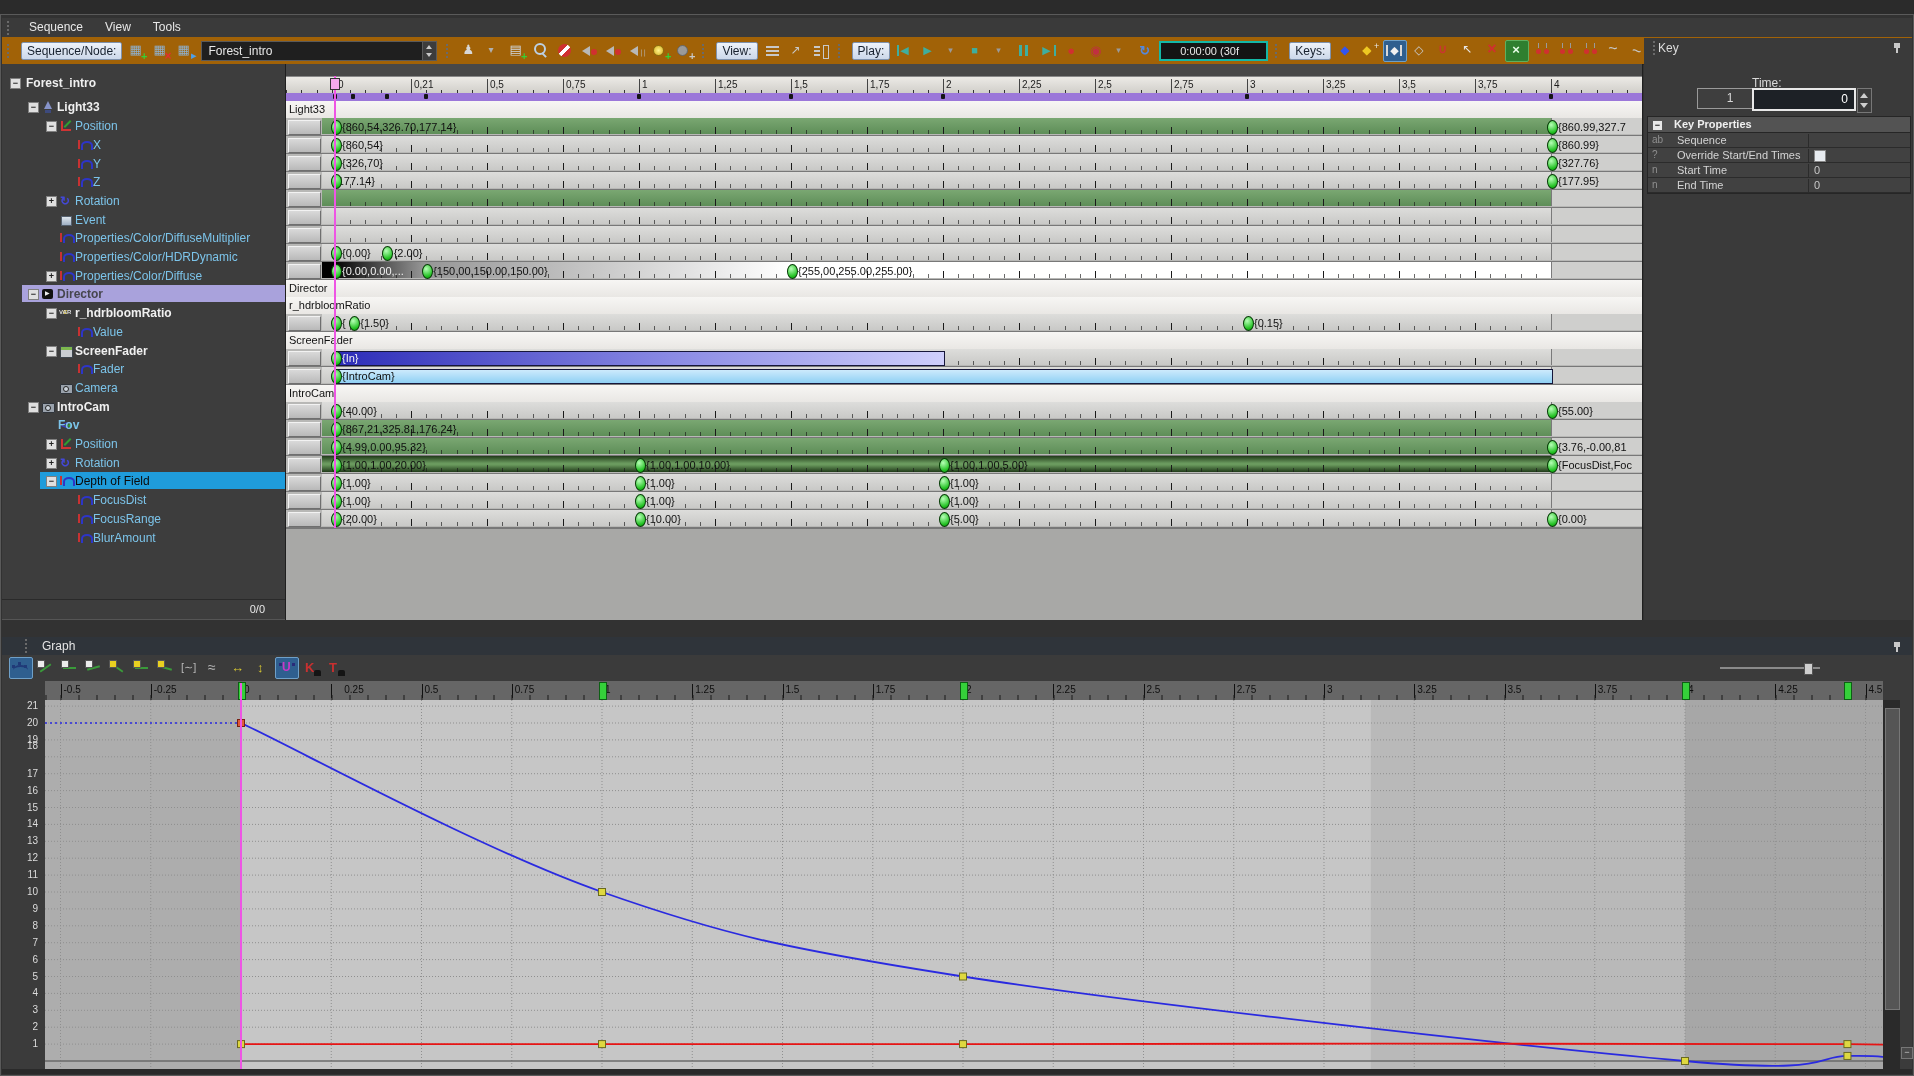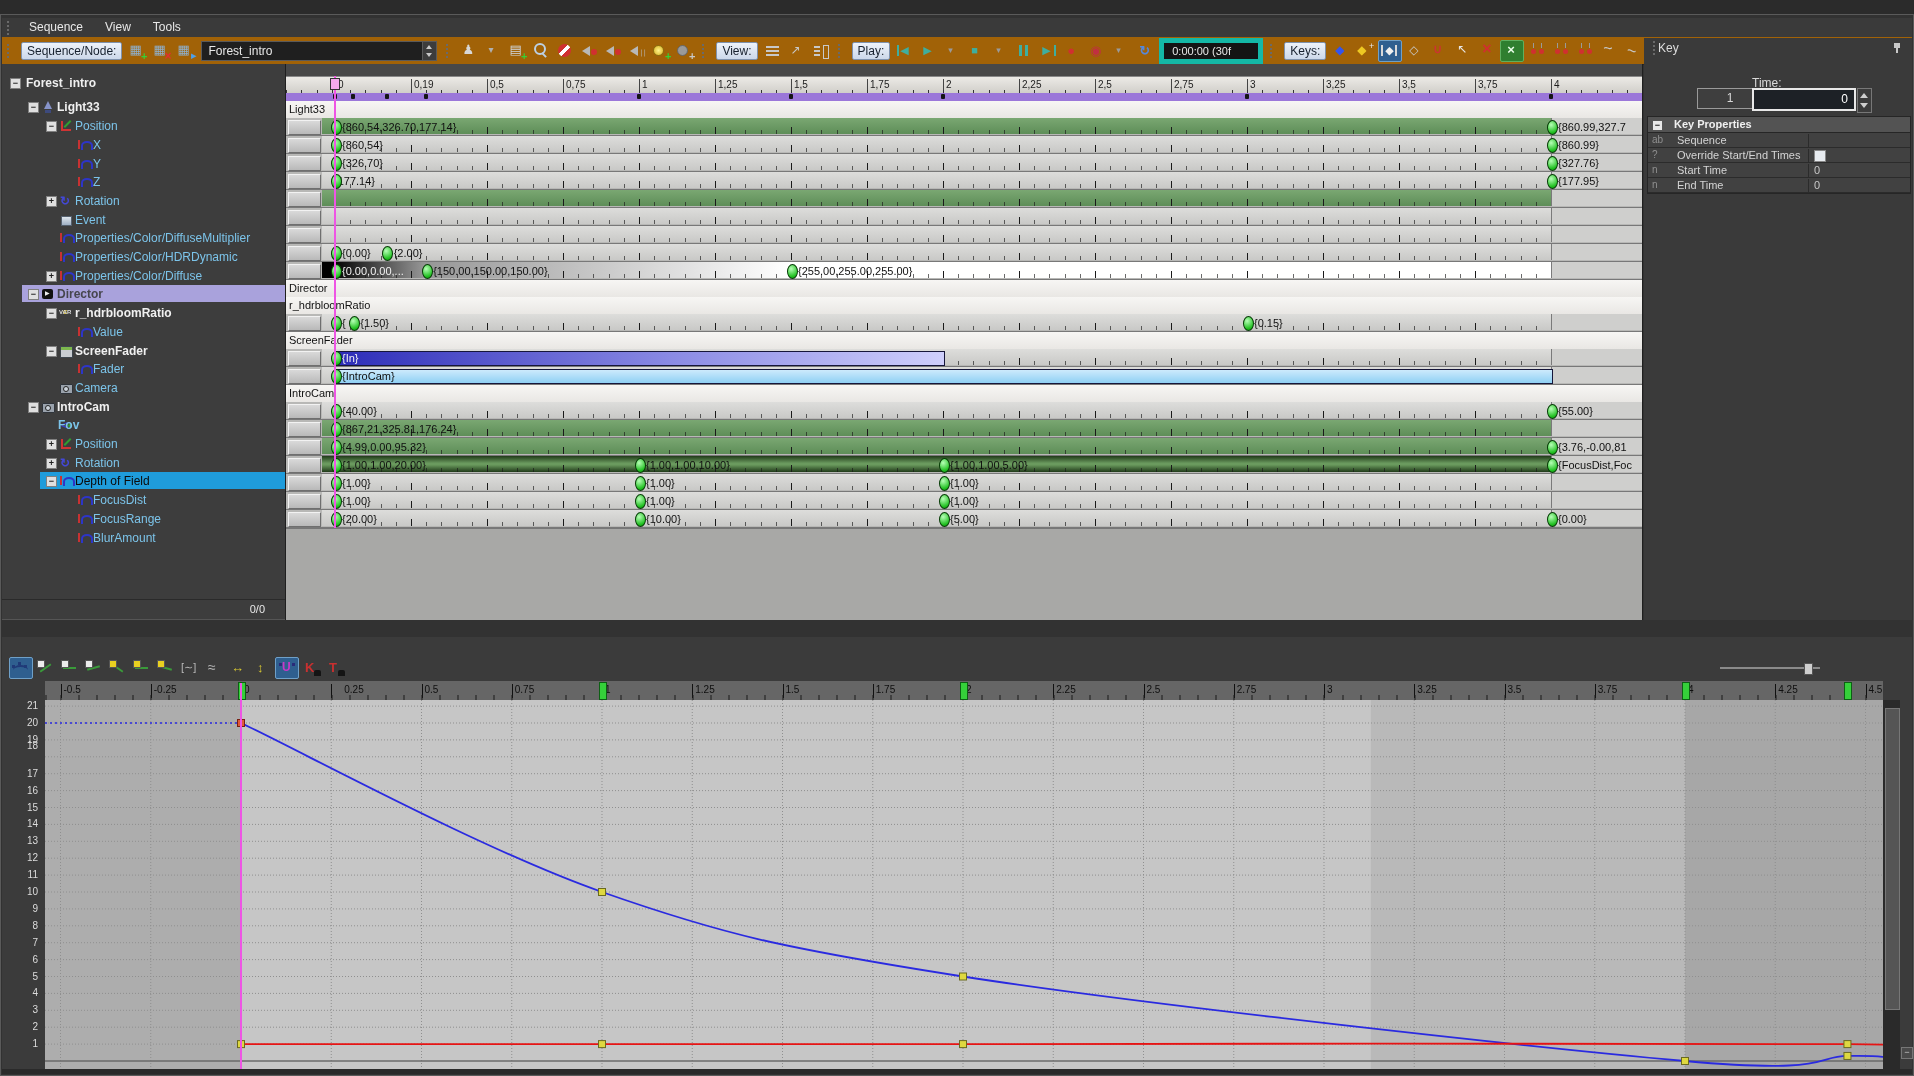--- a/index.html
+++ b/index.html
@@ -32,22 +32,22 @@
         font-size:12px;padding:1px 5px;margin:0 3px;white-space:nowrap}
   .tbtn{position:relative;width:22px;height:20px;margin:0 1px;border-radius:2px;flex:0 0 auto}
   .tbtn-active{background:#2f5f8f;border:1px solid #6fa0c8}
   .tbtn-green{background:#2f7f2f;border:1px solid #5fb05f}
   #combo{width:228px;height:18px;background:#1f1f1f;border:1px solid #5a5a5a;margin:0 4px;position:relative;
          color:#e8e8e8;font-size:12px;line-height:18px;padding-left:6px}
   .spin{position:absolute;right:0;top:0;width:13px;height:100%;background:#3c3c3c;border-left:1px solid #5a5a5a}
   .spin::before,.spin::after{content:"";position:absolute;left:3px;border-left:3px solid transparent;border-right:3px solid transparent}
   .spin::before{top:3px;border-bottom:4px solid #c8c8c8}
   .spin::after{bottom:3px;border-top:4px solid #c8c8c8}
-  #timebox{width:86px;height:16px;background:#141414;border:5px solid #14b8a6;color:#e8e8e8;font-size:11px;
-           line-height:16px;padding-left:8px;position:relative;margin:0 2px;white-space:nowrap;overflow:hidden}
+  #timebox{width:86px;height:16px;background:#141414;border:2px solid #14b8a6;color:#e8e8e8;font-size:11px;
+           line-height:16px;padding-left:19px;position:relative;margin:0 2px;white-space:nowrap;overflow:hidden}
 
   
   .tbtn::before,.tbtn::after{position:absolute}
   .ic-add-sequence::before,.ic-delete-sequence::before,.ic-edit-sequence::before{content:"▦";color:#8fb0cc;font-size:13px;left:3px;top:1px}
   .ic-add-sequence::after{content:"+";color:#35d035;font-weight:bold;font-size:11px;right:1px;bottom:-1px}
   .ic-delete-sequence::after{content:"×";color:#e03030;font-weight:bold;font-size:12px;right:1px;bottom:-2px}
   .ic-edit-sequence::after{content:"▸";color:#4fa0e8;font-size:11px;right:0;bottom:-1px}
   .ic-add-selected-node::before{content:"♟";color:#d8d8d8;font-size:13px;left:4px;top:1px}
   .ic-add-node-menu::before{content:"▾";color:#b0b0b0;font-size:10px;left:6px;top:3px}
   .ic-add-scene-node::before{content:"▤";color:#d0d8e0;font-size:13px;left:3px;top:1px}
@@ -446,21 +446,21 @@
         </div>
       </div>
     <div id="tree-status">
       <span>0/0</span>
     </div>
   </div>
 
   <div id="timeline-panel">
     <div id="tl-ruler">
         <span class="tl-rlabel" style="left: 49px;">0</span>
-        <span class="tl-rlabel" style="left: 125px;">0,19</span>
+        <span class="tl-rlabel" style="left: 125px;">0,21</span>
         <span class="tl-rlabel" style="left: 201px;">0,5</span>
         <span class="tl-rlabel" style="left: 277px;">0,75</span>
         <span class="tl-rlabel" style="left: 353px;">1</span>
         <span class="tl-rlabel" style="left: 429px;">1,25</span>
         <span class="tl-rlabel" style="left: 505px;">1,5</span>
         <span class="tl-rlabel" style="left: 581px;">1,75</span>
         <span class="tl-rlabel" style="left: 657px;">2</span>
         <span class="tl-rlabel" style="left: 733px;">2,25</span>
         <span class="tl-rlabel" style="left: 809px;">2,5</span>
         <span class="tl-rlabel" style="left: 885px;">2,75</span>
@@ -714,20 +714,25 @@
           <div class="kprow">
             <div class="kico">n</div>
             <div class="knm">End Time</div>
             <div class="kval">0</div>
           </div>
         </div>
     </div>
   </div>
 
   <div id="graph-panel">
+    <div id="graph-title">
+      <span class="gripv" style="position:absolute;left:18px;top:2px"></span>
+      <span class="ptext">Graph</span>
+      <span class="pin"></span>
+    </div>
     <div id="graph-toolbar">
         <div class="tbtn ic-curve-keys tbtn-active" title="curve-keys"></div>
         <div class="tbtn ic-tin-auto" title="tin-auto"></div>
         <div class="tbtn ic-tin-zero" title="tin-zero"></div>
         <div class="tbtn ic-tin-linear" title="tin-linear"></div>
         <div class="tbtn ic-tout-auto" title="tout-auto"></div>
         <div class="tbtn ic-tout-zero" title="tout-zero"></div>
         <div class="tbtn ic-tout-linear" title="tout-linear"></div>
         <div class="tbtn ic-fit-curve" title="fit-curve"></div>
         <div class="tbtn ic-snap-curve" title="snap-curve"></div>

